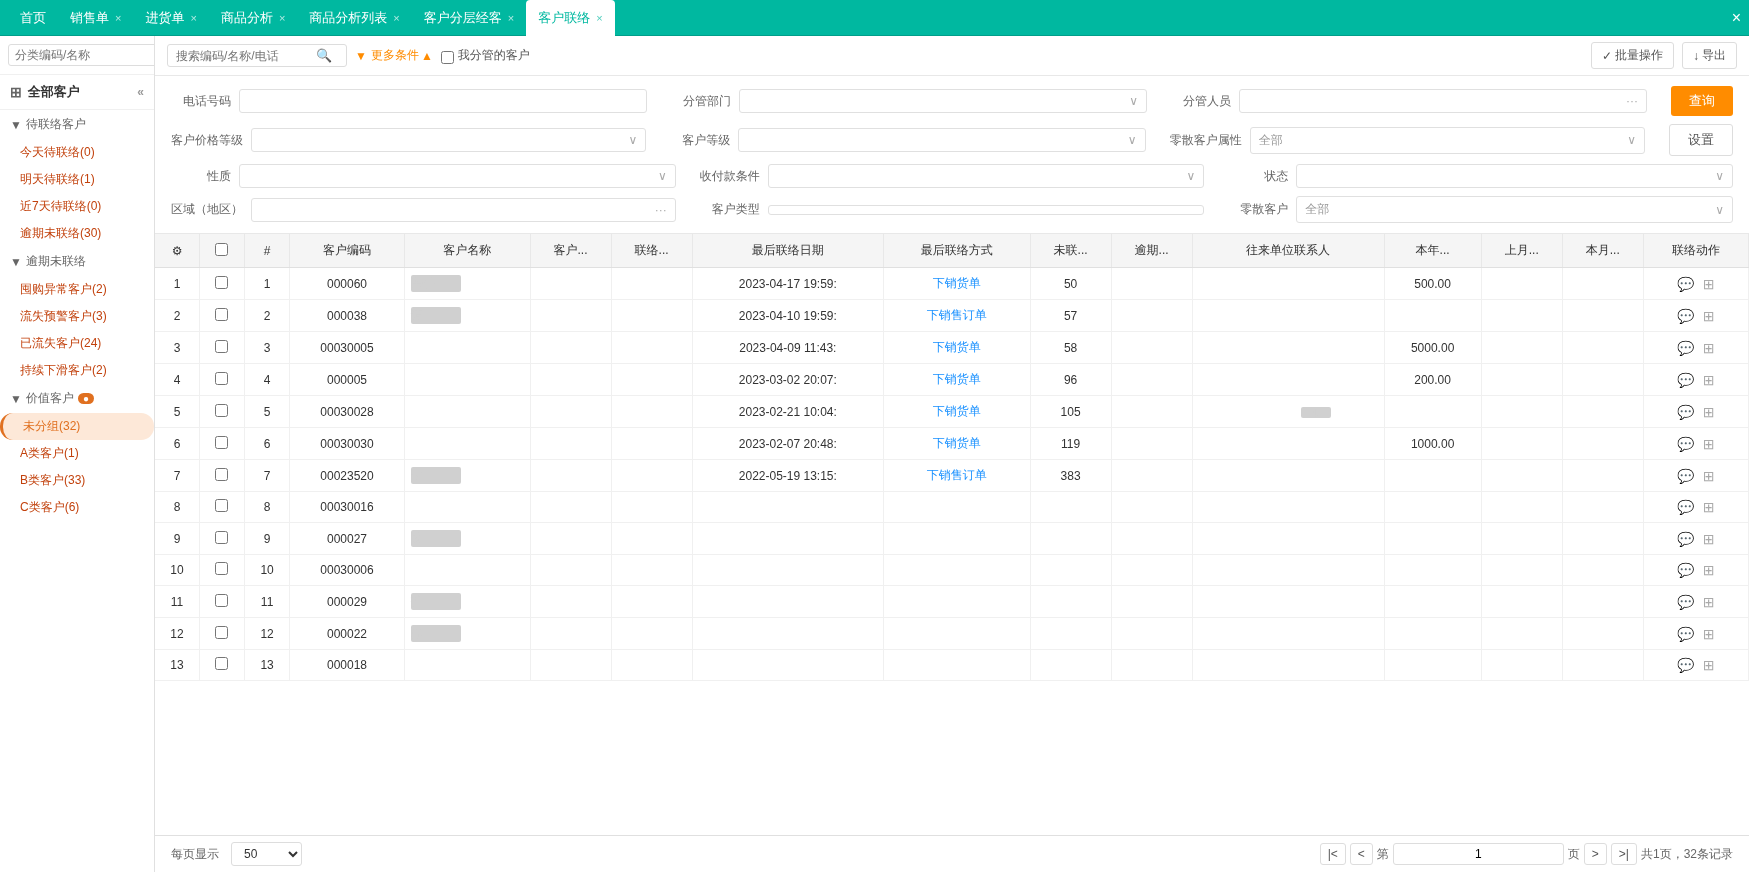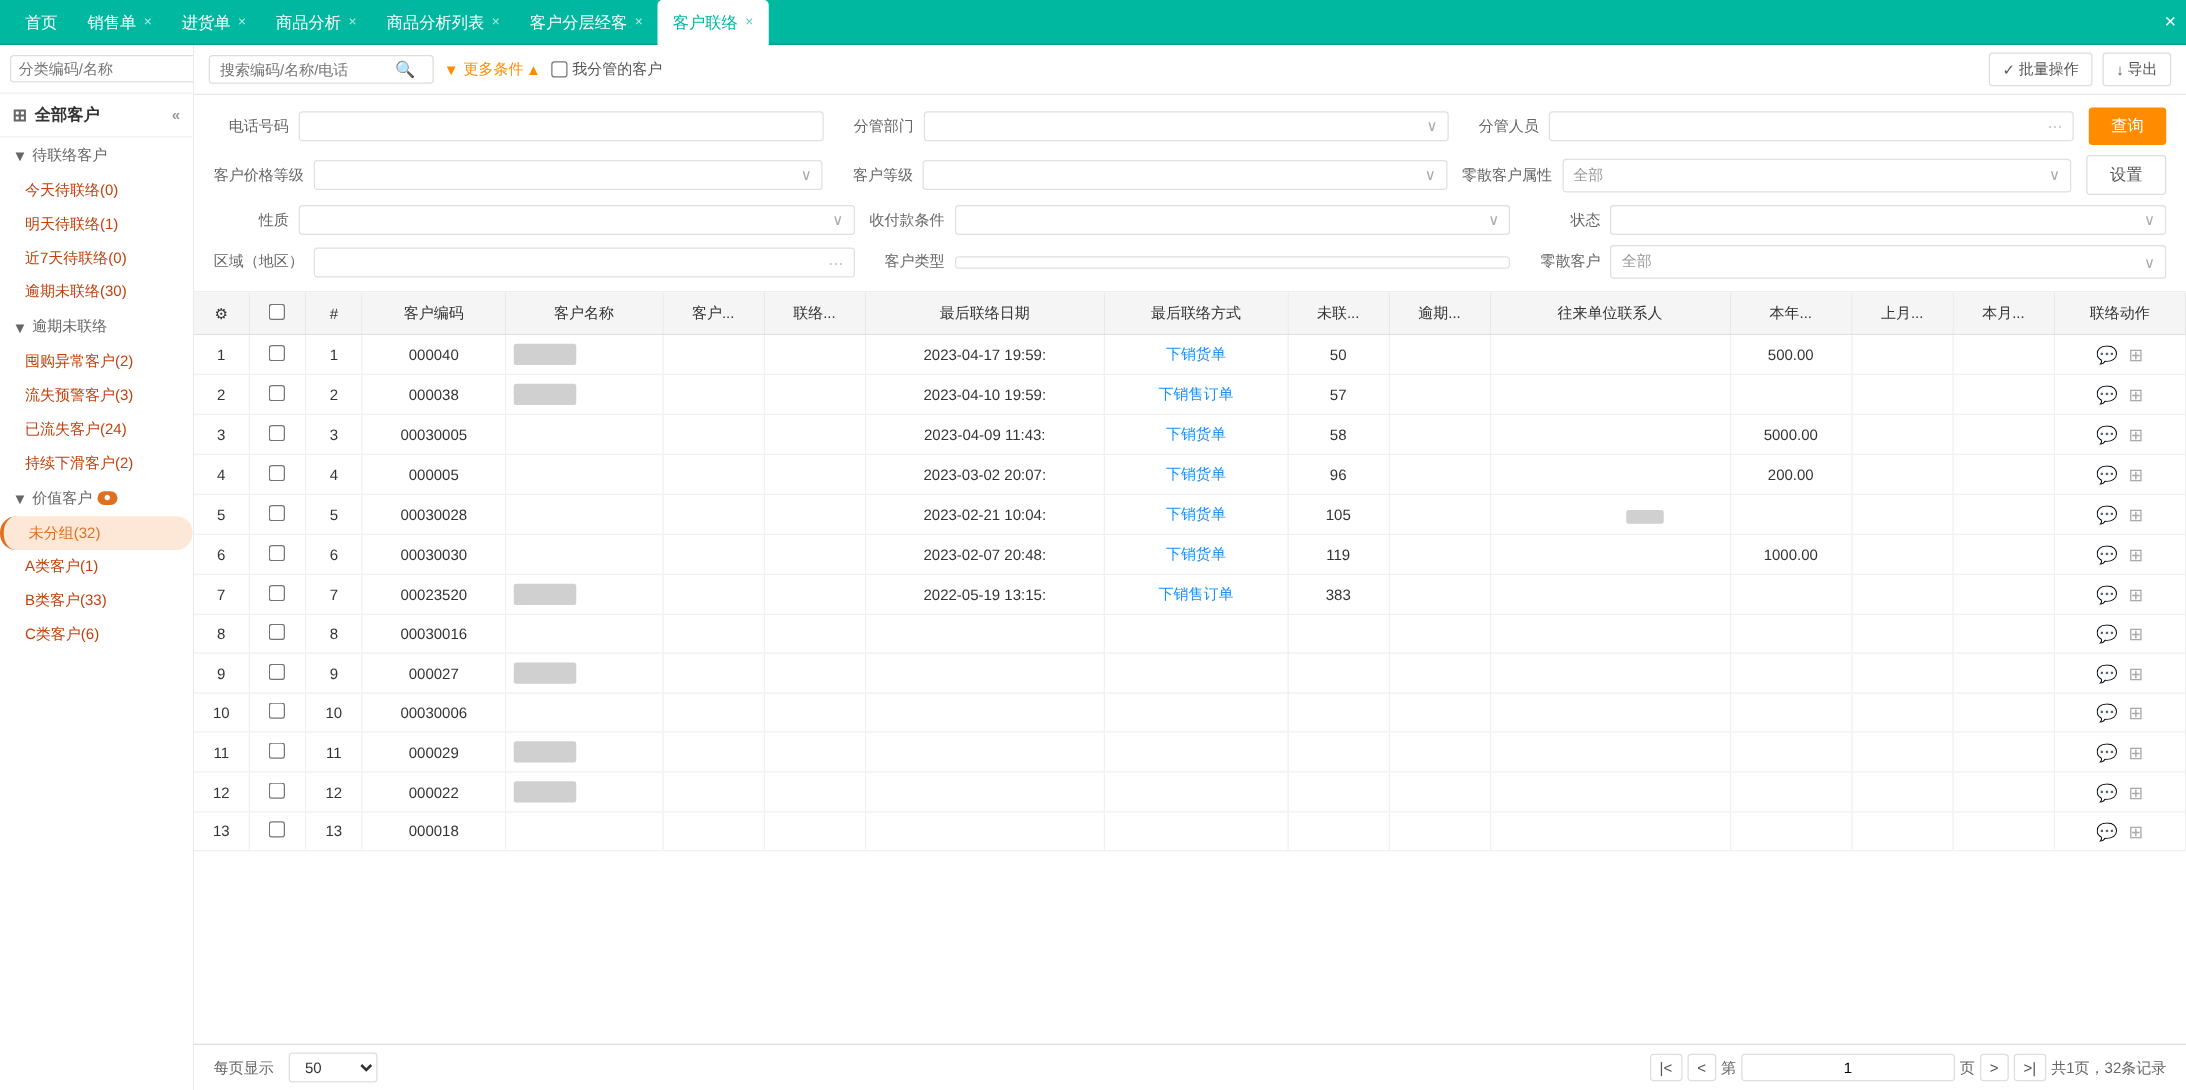--- a/index.html
+++ b/index.html
@@ -61,36 +61,36 @@
     }
     .filter-search {
       display: flex; align-items: center; border: 1px solid #ddd; border-radius: 3px;
       padding: 3px 8px; background: #fff; min-width: 180px;
     }
     .filter-search input { border: none; outline: none; font-size: 12px; width: 140px; }
     .filter-search .icon { color: #00b8a0; font-size: 13px; cursor: pointer; }
     .filter-more {
       display: flex; align-items: center; color: #ff8c00; cursor: pointer; font-size: 12px;
     }
-    .filter-checkbox { display: flex; align-items: center; gap: 4px; font-size: 12px; color: #555; cursor: pointer; }
+    .filter-checkbox { display: flex; align-items: flex-end; gap: 4px; font-size: 12px; color: #555; cursor: pointer; }
     .filter-actions { margin-left: auto; display: flex; gap: 8px; }
     .btn-batch { 
       border: 1px solid #ddd; background: #fff; padding: 4px 10px; border-radius: 3px;
       font-size: 12px; cursor: pointer; color: #555; display: flex; align-items: center; gap: 3px;
     }
     .btn-export {
       border: 1px solid #ddd; background: #fff; padding: 4px 10px; border-radius: 3px;
       font-size: 12px; cursor: pointer; color: #555; display: flex; align-items: center; gap: 3px;
     }
 
     
     .advanced-filter {
       background: #fff; border-bottom: 1px solid #e8e8e8; padding: 10px 16px;
     }
-    .filter-row { display: flex; align-items: center; margin-bottom: 8px; gap: 12px; justify-content: center; }
+    .filter-row { display: flex; align-items: center; margin-bottom: 8px; gap: 24px; justify-content: center; }
     .filter-row:last-child { margin-bottom: 0; }
     .filter-field {
       display: flex; align-items: center; flex: 1; gap: 8px;
     }
     .filter-label { color: #666; font-size: 12px; white-space: nowrap; min-width: 60px; text-align: right; }
     .filter-input {
       flex: 1; border: 1px solid #e0e0e0; border-radius: 3px; padding: 4px 8px;
       font-size: 12px; outline: none; background: #fff; color: #333;
     }
     .filter-select {
@@ -400,21 +400,21 @@
             <th><span>上月...</span></th>
             <th><span>本月...</span></th>
             <th><span>联络动作</span></th>
           </tr>
         </thead>
         <tbody id="table-body">
         <tr>
       <td>1</td>
       <td><input type="checkbox" style=""></td>
       <td>1</td>
-      <td>000040</td>
+      <td>000060</td>
       <td class="left"><span style="background:#d0d0d0;color:#d0d0d0;border-radius:2px;display:inline-block;min-width:50px;">亲仆</span></td>
       <td></td>
       <td></td>
       <td>2023-04-17 19:59:</td>
       <td><a class="link-text">下销货单</a></td>
       <td>50</td>
       <td></td>
       <td></td>
       <td>500.00</td>
       <td></td>

